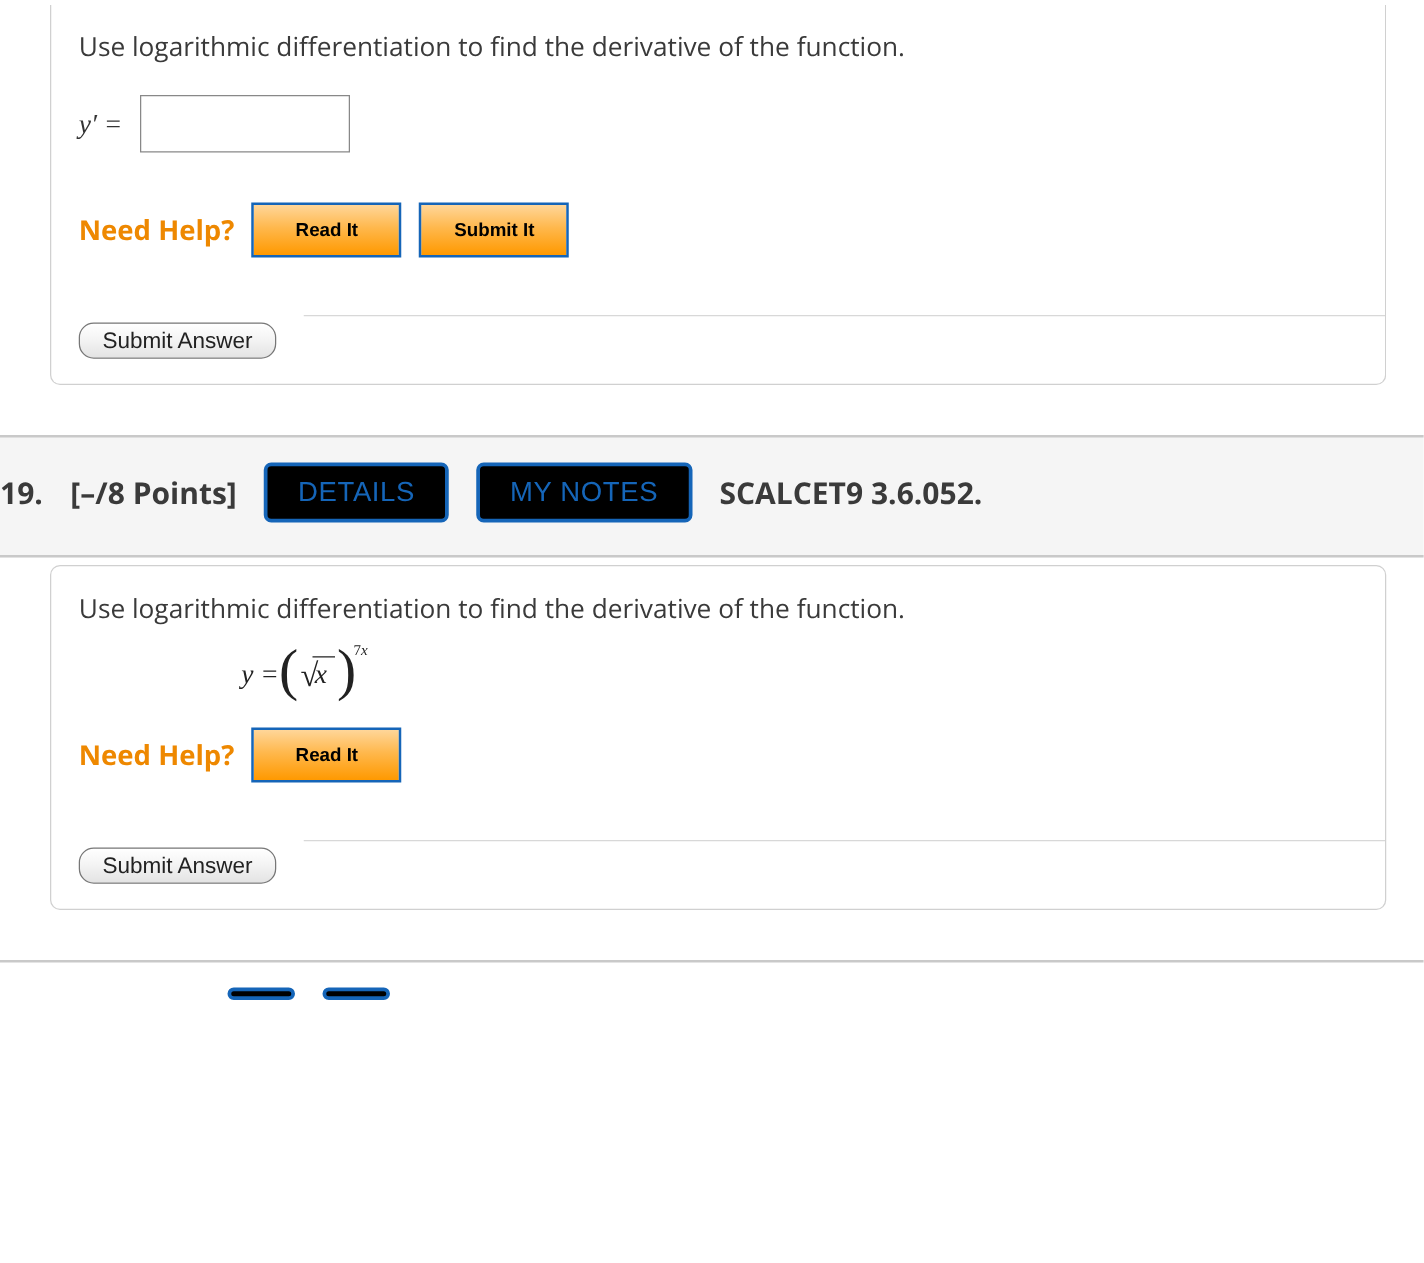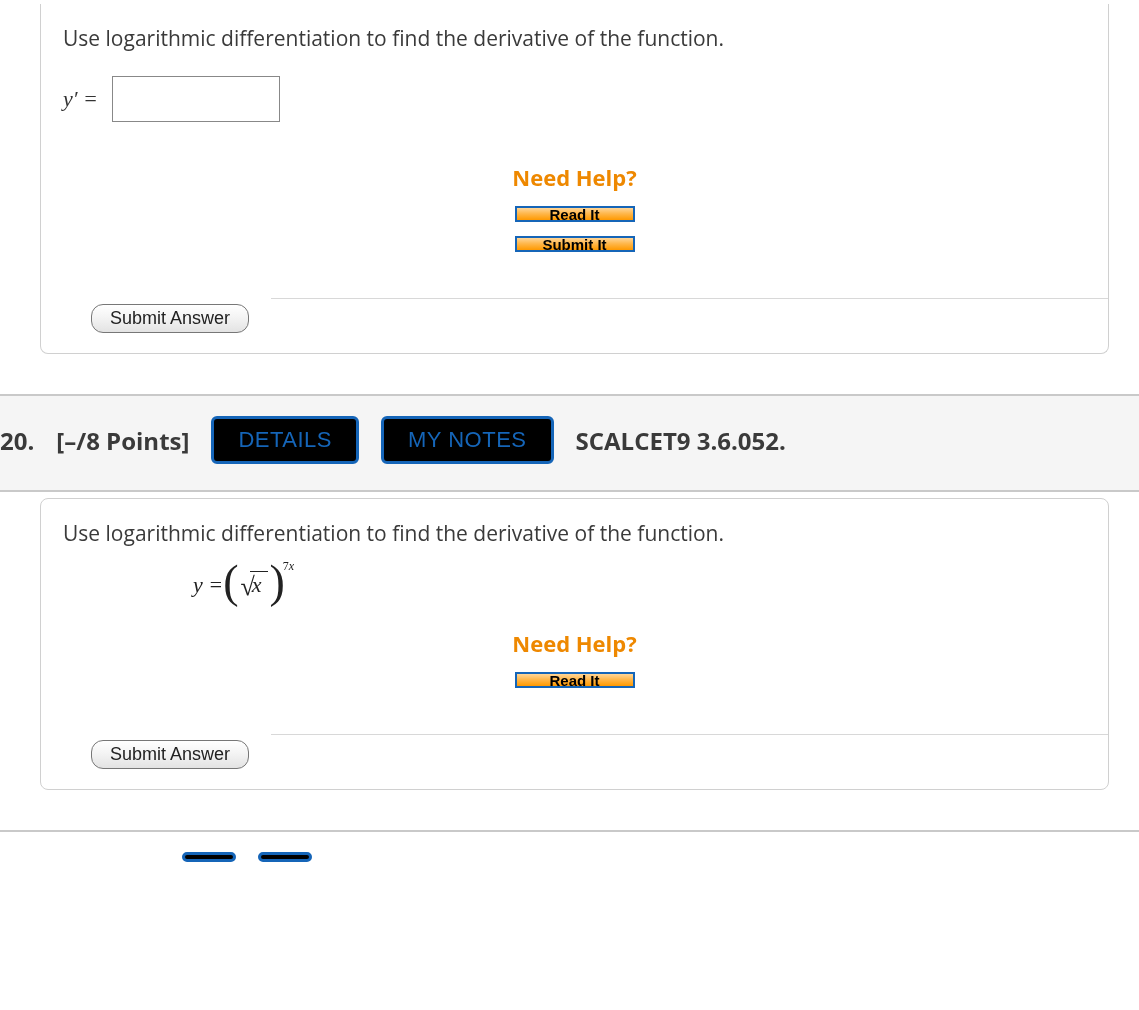--- a/index.html
+++ b/index.html
@@ -63,53 +63,51 @@
     border: 1px solid #888;
     background: #fff;
     font-size: 18px;
     padding: 4px 8px;
   }
   .need-help-row {
     display: flex;
     align-items: center;
     gap: 14px;
     margin: 10px 0 24px 0;
-    flex-direction: column;
   }
   .need-help-label {
     color: #ee8800;
     font-weight: 700;
     font-size: 22px;
   }
   .help-btn {
     display: inline-flex;
     align-items: center;
     justify-content: center;
     min-width: 120px;
-    height: 16px;
+    height: 44px;
     border: 2px solid #1565b8;
     background: linear-gradient(to bottom, #ffd699 0%, #ffb84d 45%, #ff9900 100%);
     color: #000;
     font-weight: 700;
     font-size: 15px;
     cursor: pointer;
     padding: 0 14px;
     font-family: Arial, sans-serif;
   }
   .submit-btn {
     display: inline-block;
     border: 1px solid #777;
     border-radius: 12px;
     background: linear-gradient(to bottom, #ffffff 0%, #f4f4f4 45%, #e3e3e3 100%);
     color: #222;
     font-size: 18px;
     padding: 3px 18px;
     cursor: pointer;
     font-family: Arial, sans-serif;
-    margin-left: 28px;
   }
 
   .q-header {
     display: flex;
     align-items: center;
     gap: 22px;
     padding: 20px 0 26px 0;
     border-top: 2px solid #c9c9c9;
     border-bottom: 2px solid #c9c9c9;
     margin-bottom: 6px;
@@ -230,21 +228,21 @@
 
   <div class="submit-wrap">
     <div class="submit-left">
       <button class="submit-btn">Submit Answer</button>
     </div>
     <div class="submit-right"></div>
   </div>
 </div>
 
 <div class="q-header">
-  <span class="q-number">20.</span>
+  <span class="q-number">19.</span>
   <span class="q-points">[–/8 Points]</span>
   <button class="pill-btn">DETAILS</button>
   <button class="pill-btn">MY NOTES</button>
   <span class="src-label">SCALCET9 3.6.052.</span>
 </div>
 
 <div class="question-box">
   <div class="question-body">
     <div class="prompt">Use logarithmic differentiation to find the derivative of the function.</div>
 

